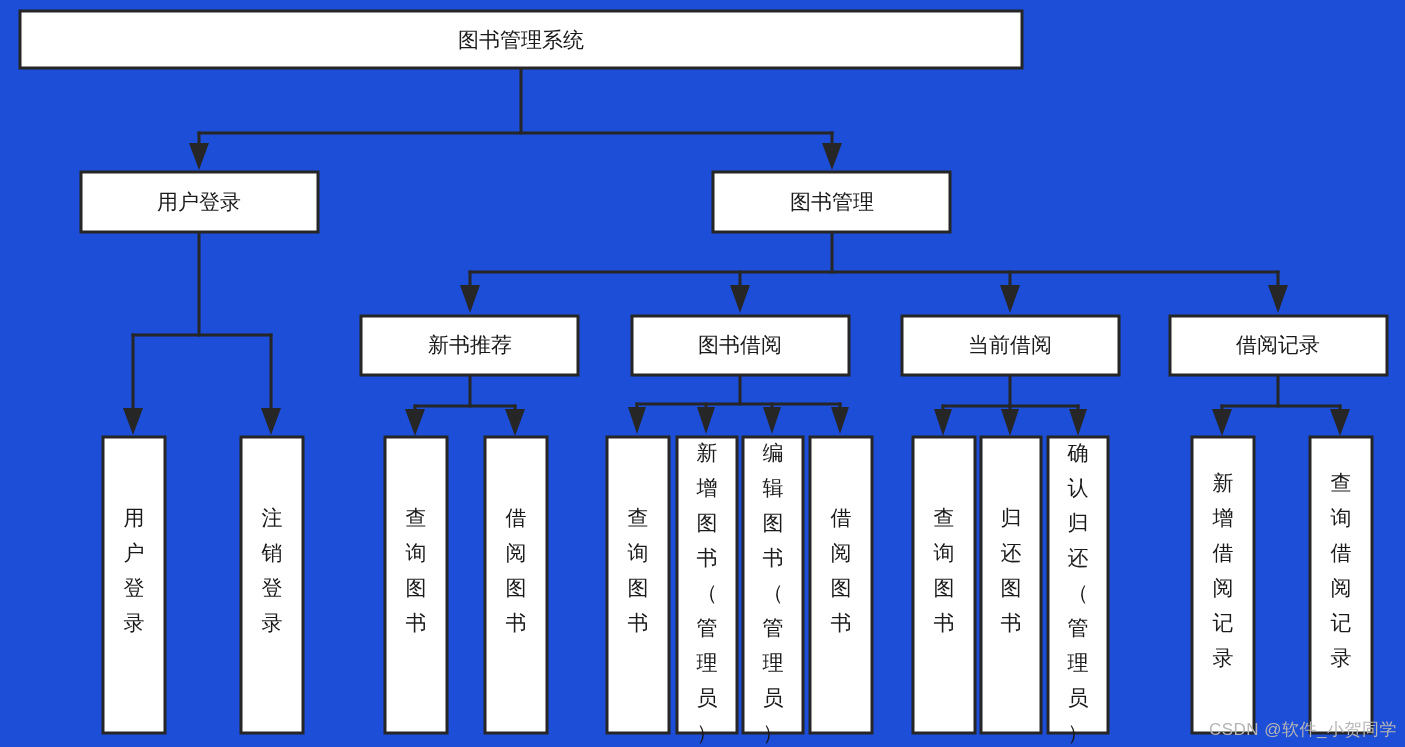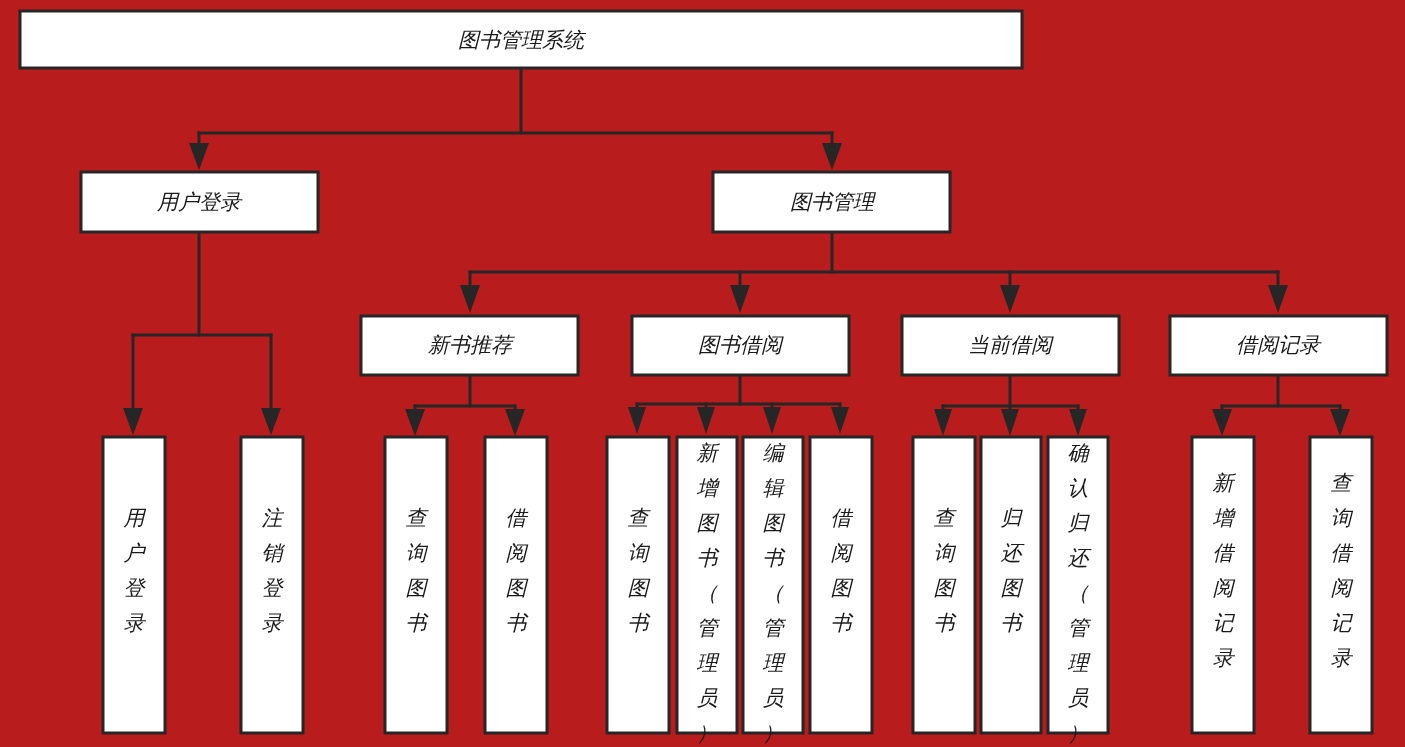--- a/index.html
+++ b/index.html
@@ -10,22 +10,21 @@
   body {
     width: 1405px;
     height: 747px;
     overflow: hidden;
     font-family: "Liberation Sans", "DejaVu Sans", sans-serif;
   }
   #diagram-root {
     position: relative;
     width: 1405px;
     height: 747px;
-    background: #b91c1c;
-    font-style: italic;
+    background: #1d4ed8;
   }
   svg.diagram-svg {
     position: absolute;
     left: 0;
     top: 0;
     width: 1405px;
     height: 747px;
   }
   .node-box {
     fill: #ffffff;
@@ -233,13 +232,14 @@
       <text class="node-label-v" x="1223" y="490"><tspan x="1223" y="490">新</tspan><tspan x="1223" y="525">增</tspan><tspan x="1223" y="560">借</tspan><tspan x="1223" y="595">阅</tspan><tspan x="1223" y="630">记</tspan><tspan x="1223" y="665">录</tspan></text>
     </g>
 
     <g>
       <rect class="node-box" x="1310" y="437" width="62" height="296"></rect>
       <text class="node-label-v" x="1341" y="490"><tspan x="1341" y="490">查</tspan><tspan x="1341" y="525">询</tspan><tspan x="1341" y="560">借</tspan><tspan x="1341" y="595">阅</tspan><tspan x="1341" y="630">记</tspan><tspan x="1341" y="665">录</tspan></text>
     </g>
 
   </svg>
 
+  <div class="watermark-text">CSDN @软件_小贺同学</div>
 </div>
 
 </body></html>

